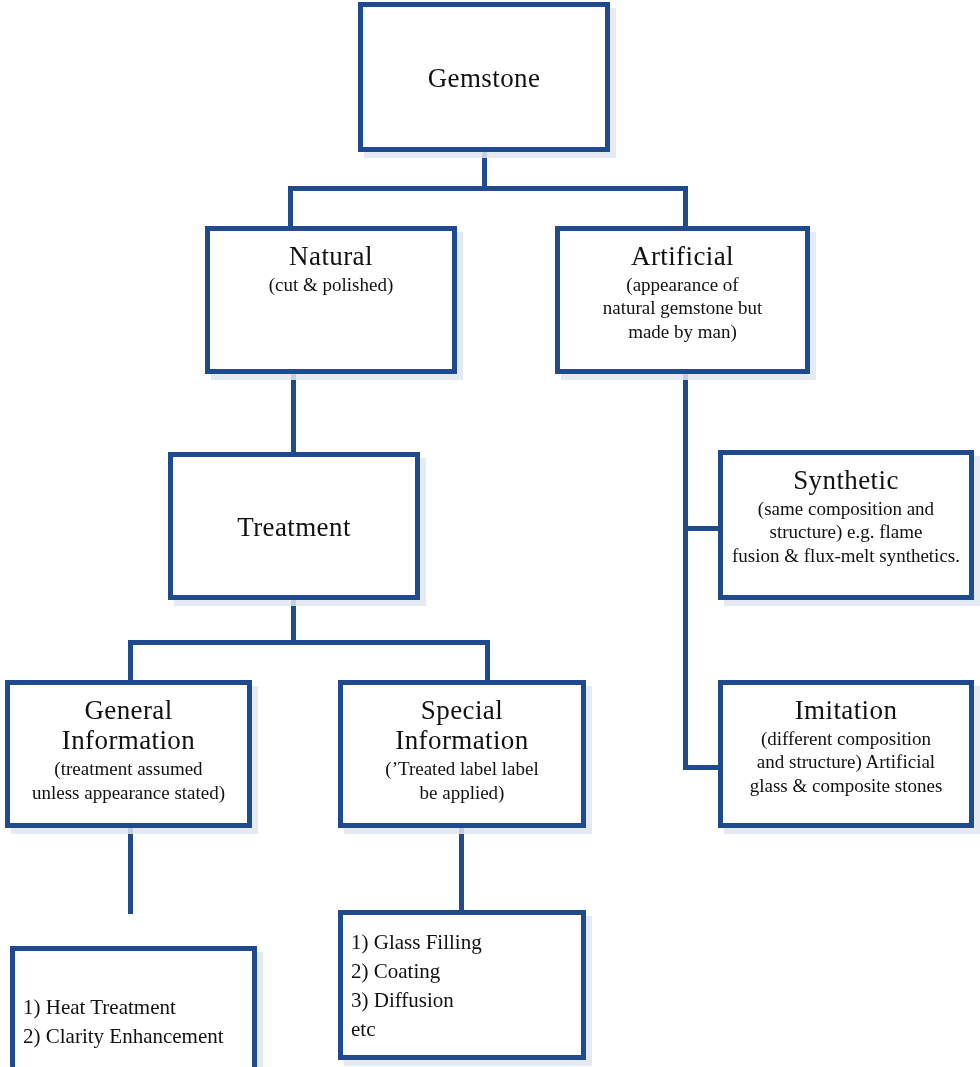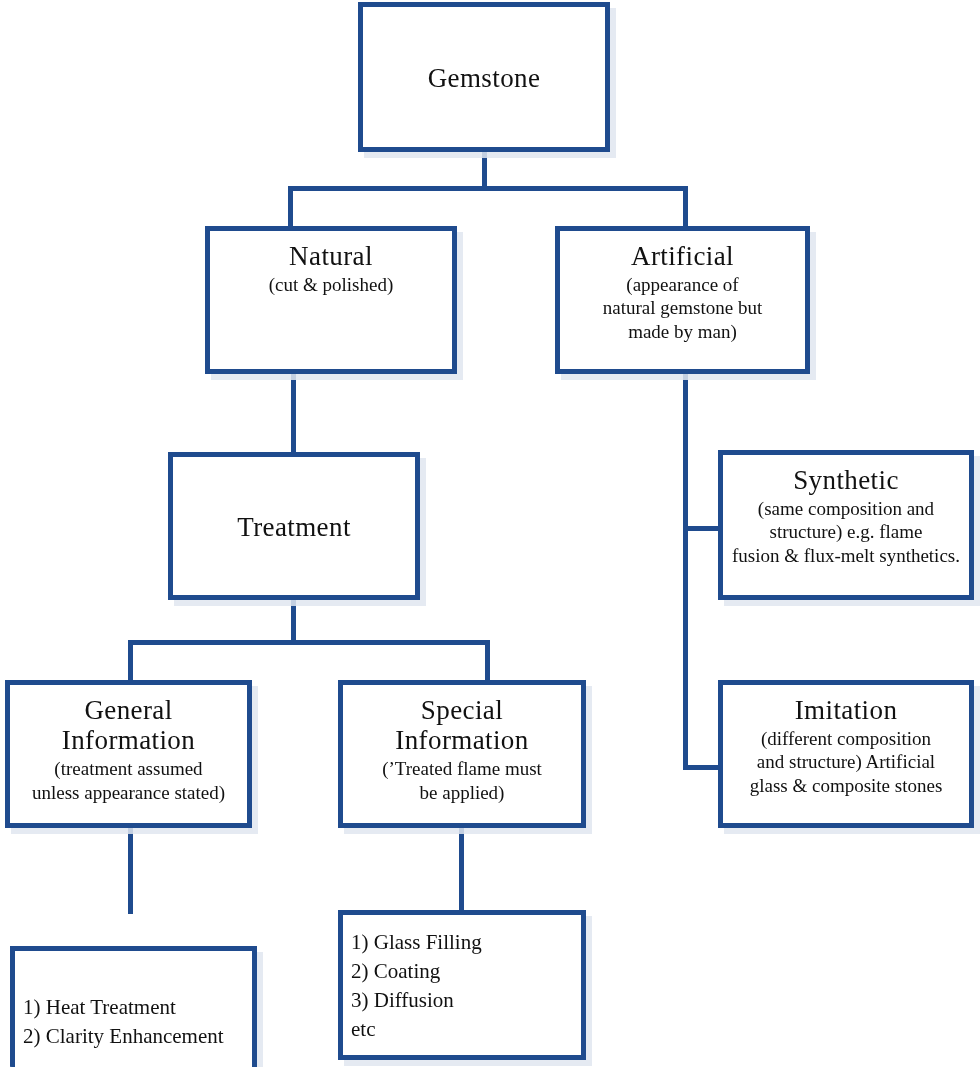--- a/index.html
+++ b/index.html
@@ -164,21 +164,21 @@
   <div class="node" id="node-general">
     <div class="node-title">General
 Information</div>
     <div class="node-sub">(treatment assumed
 unless appearance stated)</div>
   </div>
 
   <div class="node" id="node-special">
     <div class="node-title">Special
 Information</div>
-    <div class="node-sub">(’Treated flame must
+    <div class="node-sub">(’Treated label label
 be applied)</div>
   </div>
 
   <div class="node center-v" id="node-general-list">
     <div class="node-list">1) Heat Treatment
 2) Clarity Enhancement</div>
   </div>
 
   <div class="node center-v" id="node-special-list">
     <div class="node-list">1) Glass Filling

